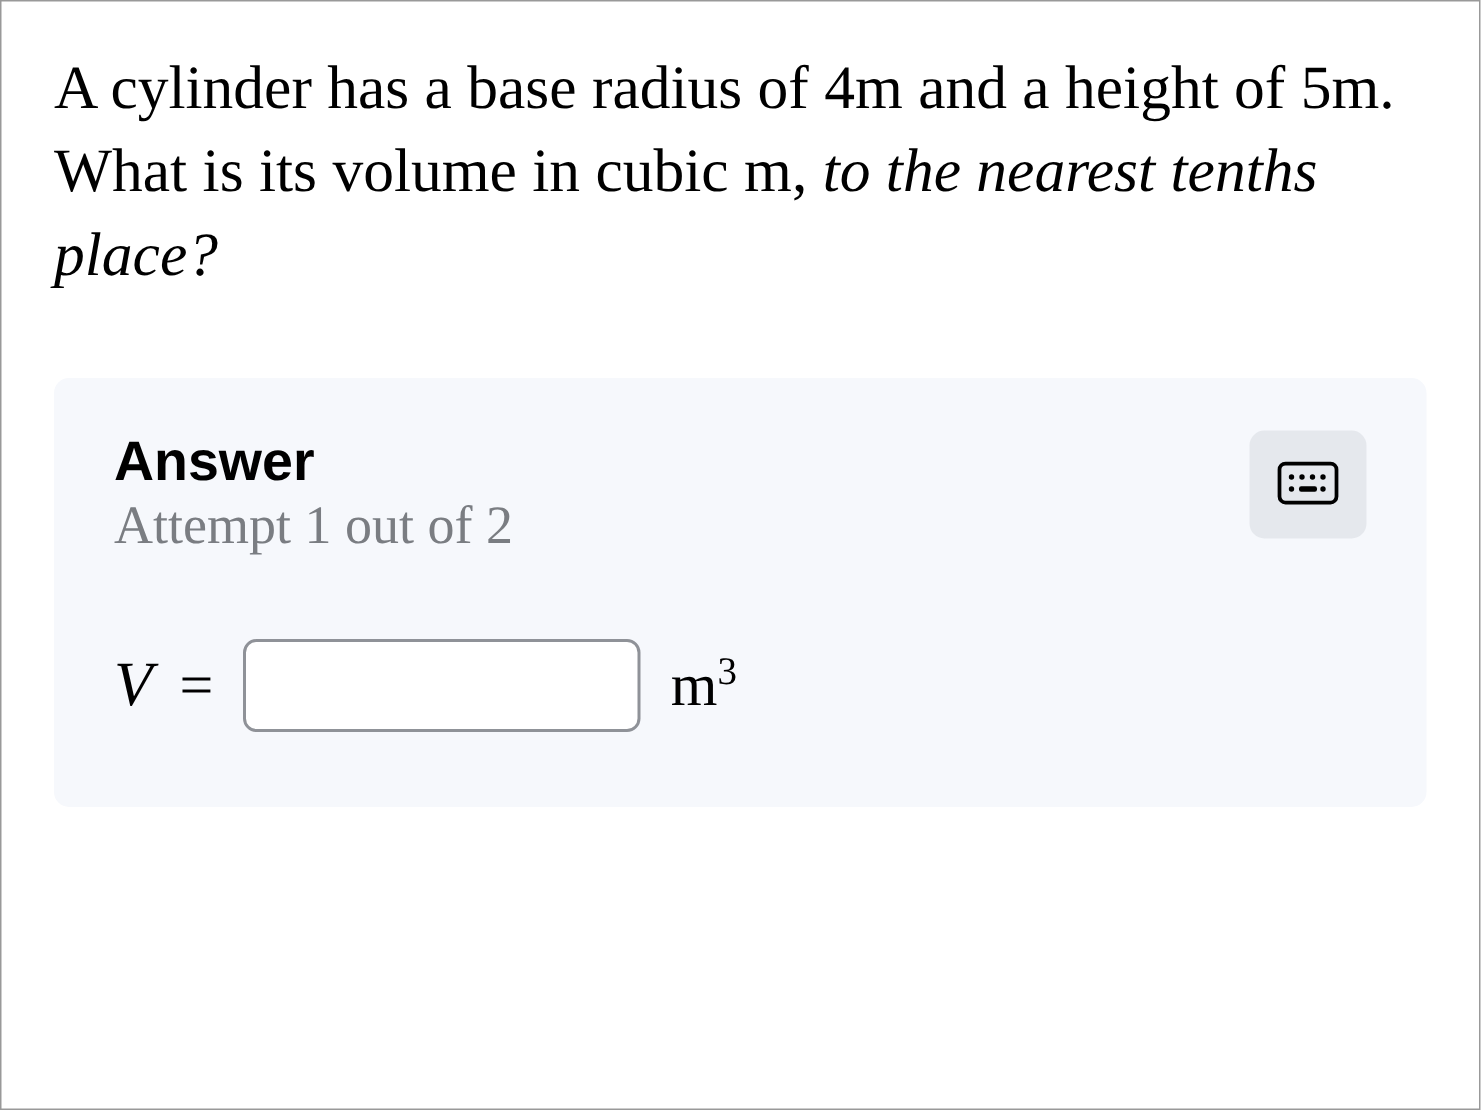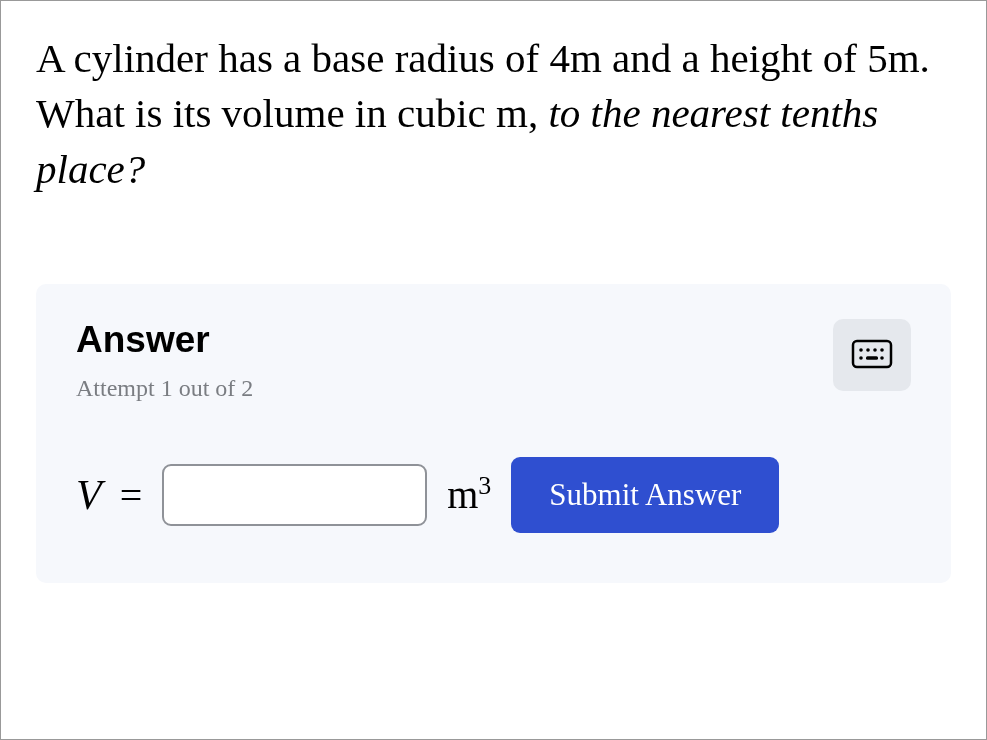--- a/index.html
+++ b/index.html
@@ -12,44 +12,43 @@
       background: #fff;
       width: 987px;
       height: 740px;
       border: 1px solid #999;
       padding: 30px 35px;
     }
     .question-text {
       font-size: 41px;
       line-height: 1.35;
       color: #000;
-      margin-bottom: 87px;
+      margin-bottom: 55px;
     }
     .question-text .italic {
       font-style: italic;
     }
     .answer-panel {
       background: #f6f8fc;
       border-radius: 10px;
       padding: 35px 40px 50px 40px;
     }
     .answer-header {
       display: flex;
       justify-content: space-between;
       align-items: flex-start;
     }
     .answer-title {
       font-family: -apple-system, BlinkMacSystemFont, 'Segoe UI', Arial, sans-serif;
       font-weight: 700;
       font-size: 37px;
       color: #000;
-      margin-bottom: 14px;
     }
     .attempt-text {
-      font-size: 24px;
+      font-size: 36px;
       color: #7a7d82;
       margin-bottom: 55px;
     }
     .keyboard-btn {
       background: #e5e8ed;
       border: none;
       border-radius: 10px;
       width: 78px;
       height: 72px;
       display: flex;
@@ -137,15 +136,14 @@
     </button>
   </div>
 
   <div class="answer-row">
     <span>
       <span class="v-equals">V</span>
       <span class="equals-sign">=</span>
     </span>
     <input type="text" class="answer-input" value="" style="">
     <span class="unit-label"><span>m</span><sup>3</sup></span>
-    <button class="submit-btn">Submit Answer</button>
   </div>
 </div>
 
 </body></html>

